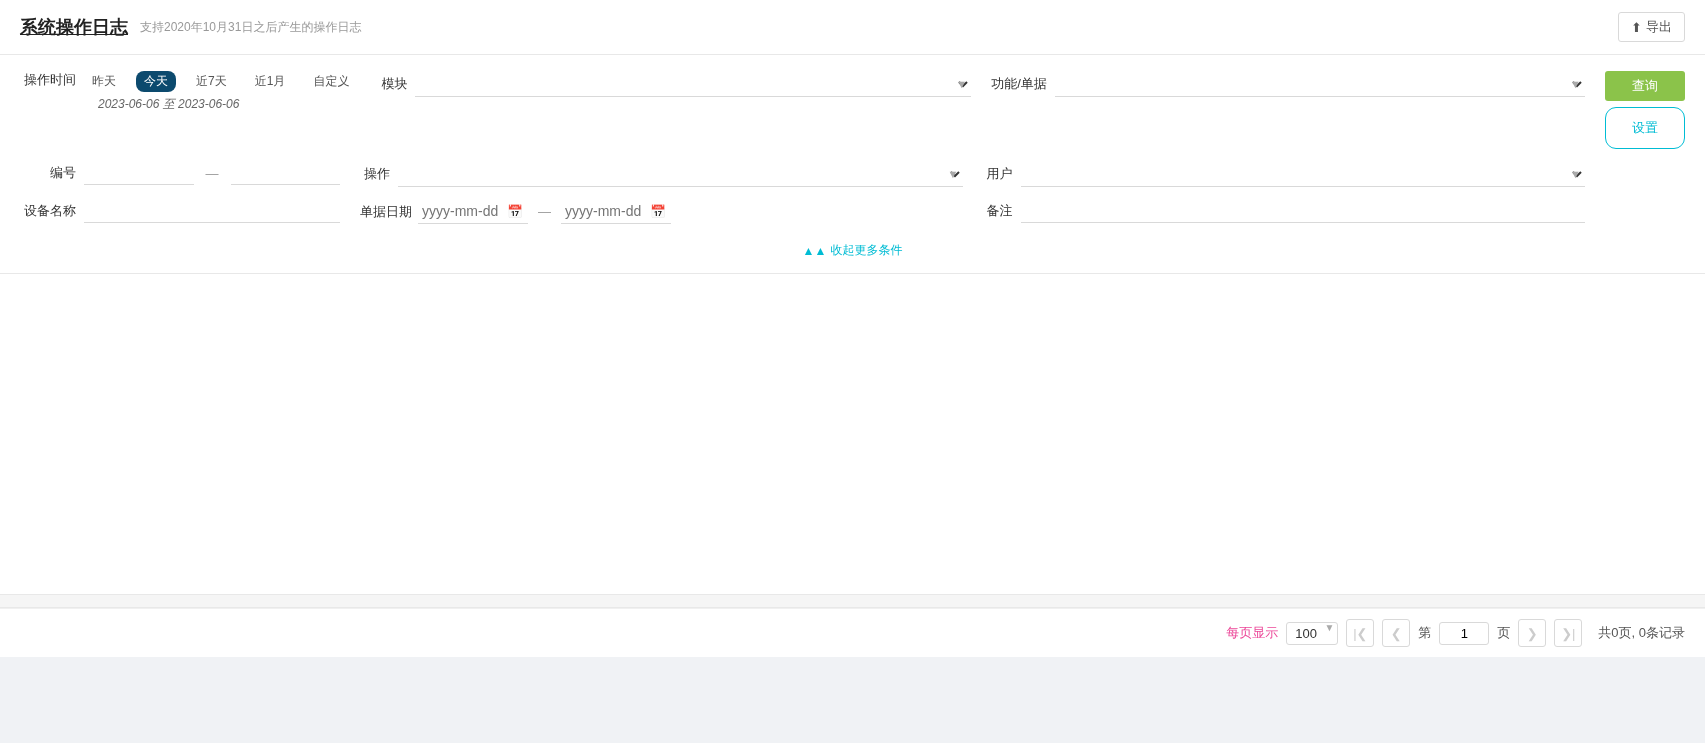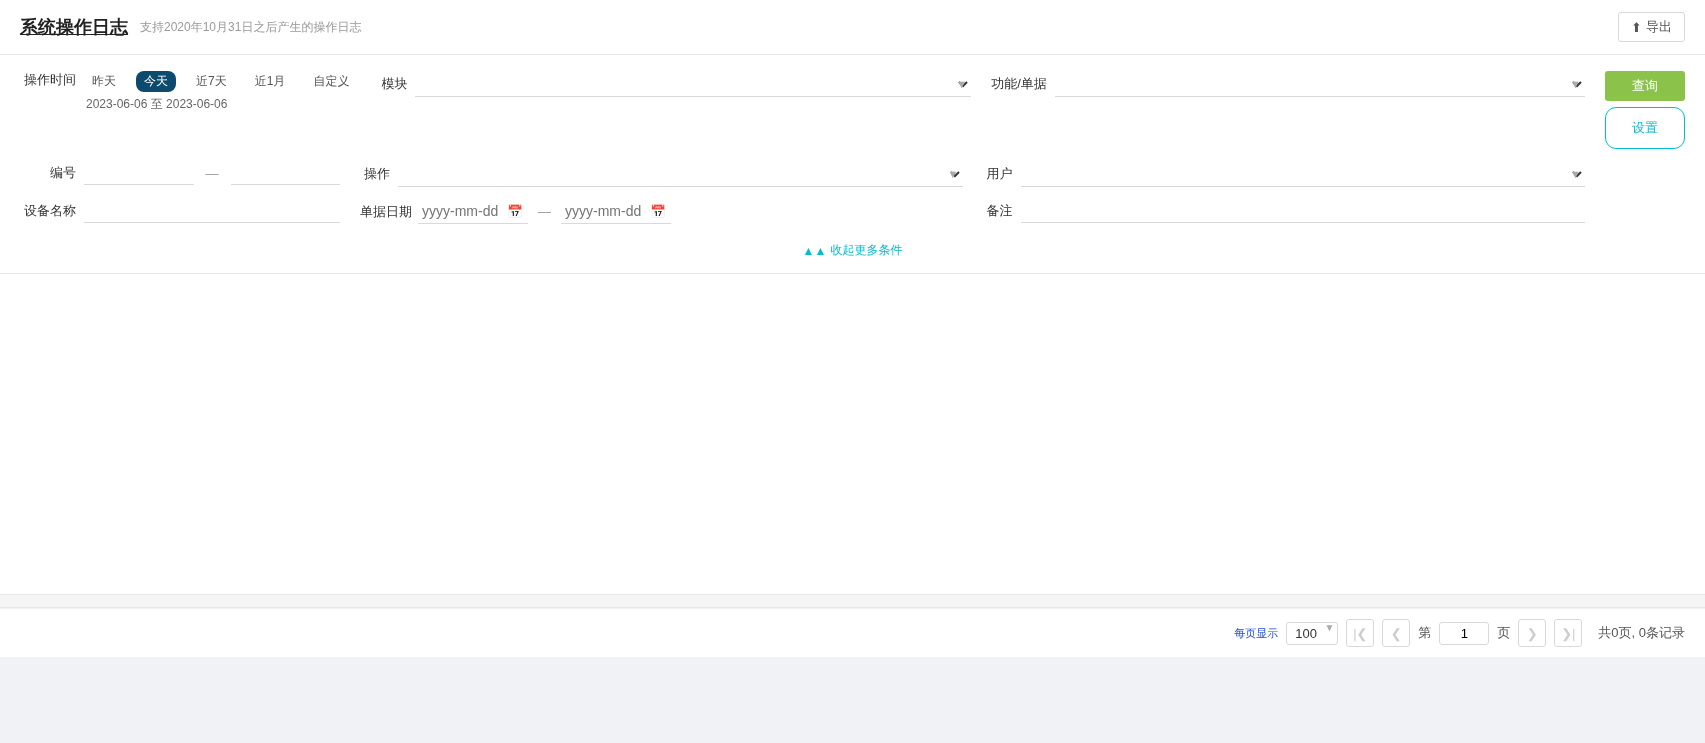--- a/index.html
+++ b/index.html
@@ -47,21 +47,21 @@
       font-size: 12px;
       border: none;
       background: none;
       color: #555;
     }
     .time-btn.active {
       background: #0c4a6e;
       color: #fff;
       border-radius: 8px;
     }
-    .time-range-text { font-size: 12px; color: #666; margin-left: 2px; }
+    .time-range-text { font-size: 12px; color: #666; margin-left: 14px; font-style: italic; }
 
     .select-wrapper {
       flex: 1;
       position: relative;
       display: flex;
       align-items: center;
     }
     .select-input {
       width: 100%;
       border: none;
@@ -190,21 +190,21 @@
     
     .pagination-bar {
       background: #fff;
       padding: 10px 20px;
       display: flex;
       align-items: center;
       justify-content: flex-end;
       gap: 8px;
       border-top: 1px solid #f0f0f0;
     }
-    .page-size-label { font-size: 11px; color: #1d4ed8; }
+    .page-size-label { font-size: 13px; color: #ec4899; }
     .page-size-select {
       border: 1px solid #d9d9d9;
       padding: 3px 20px 3px 8px;
       border-radius: 3px;
       font-size: 13px;
       cursor: pointer;
       outline: none;
       color: #333;
       appearance: none;
       background: #fff;

